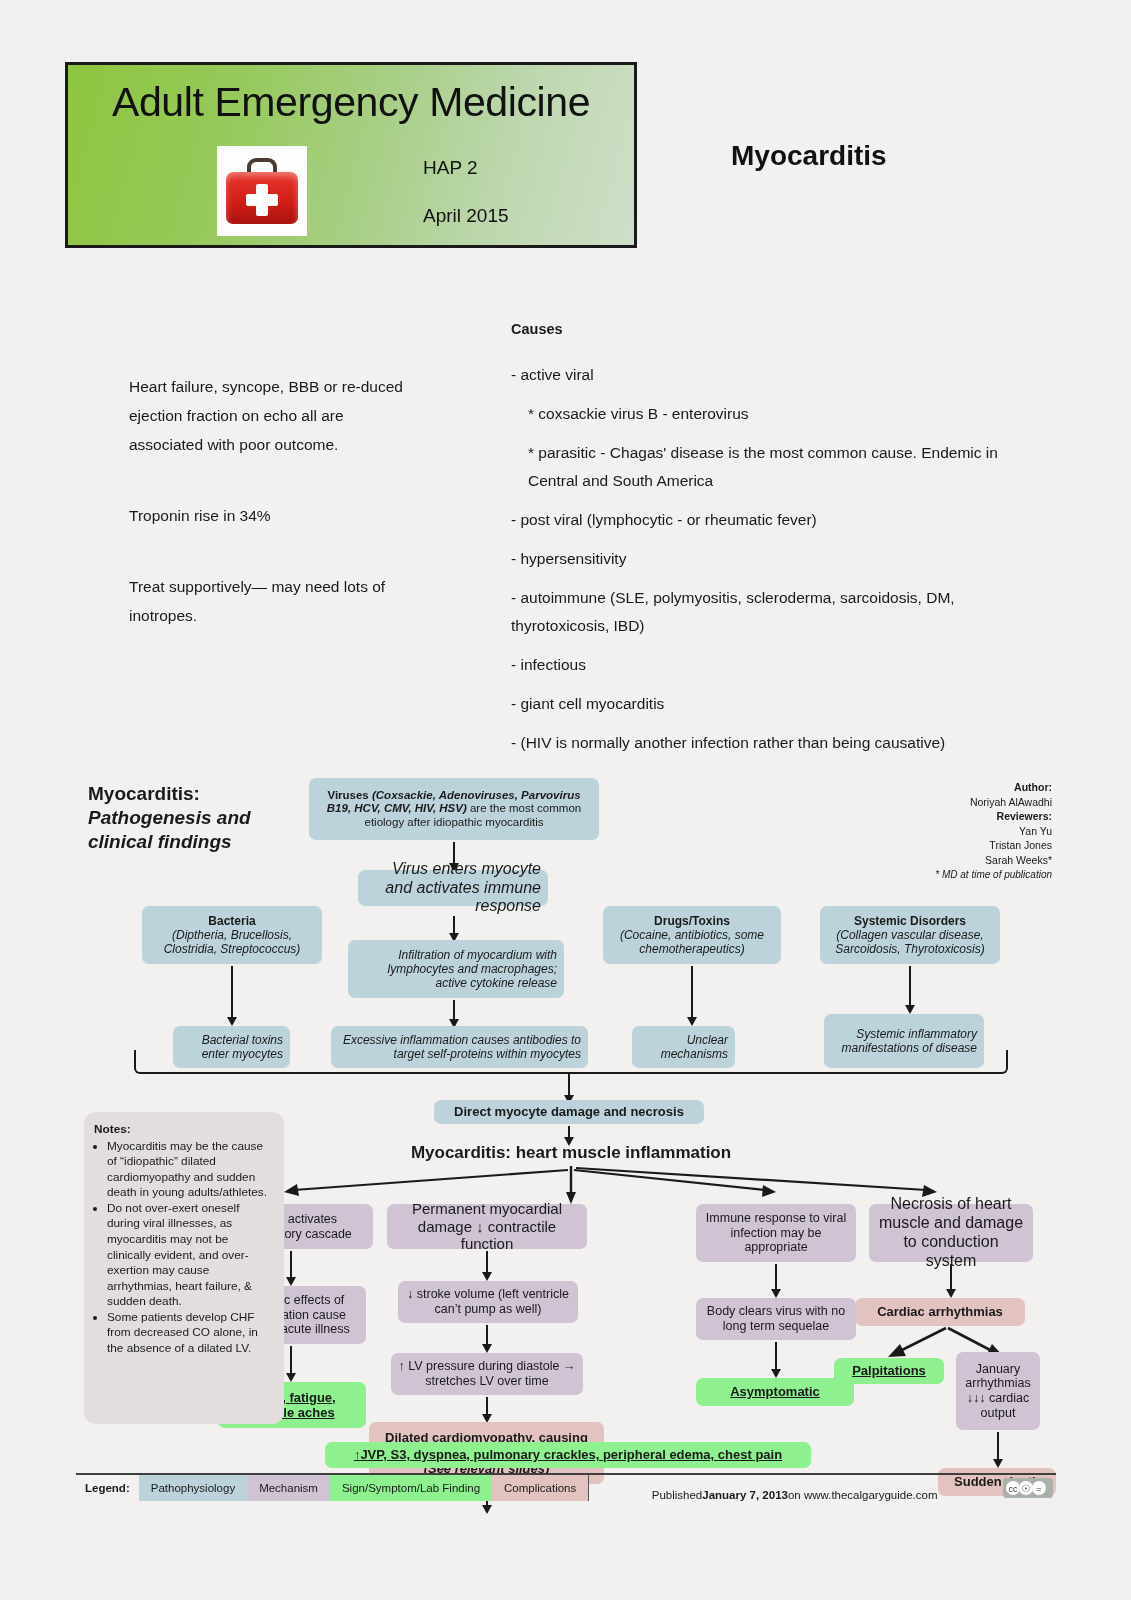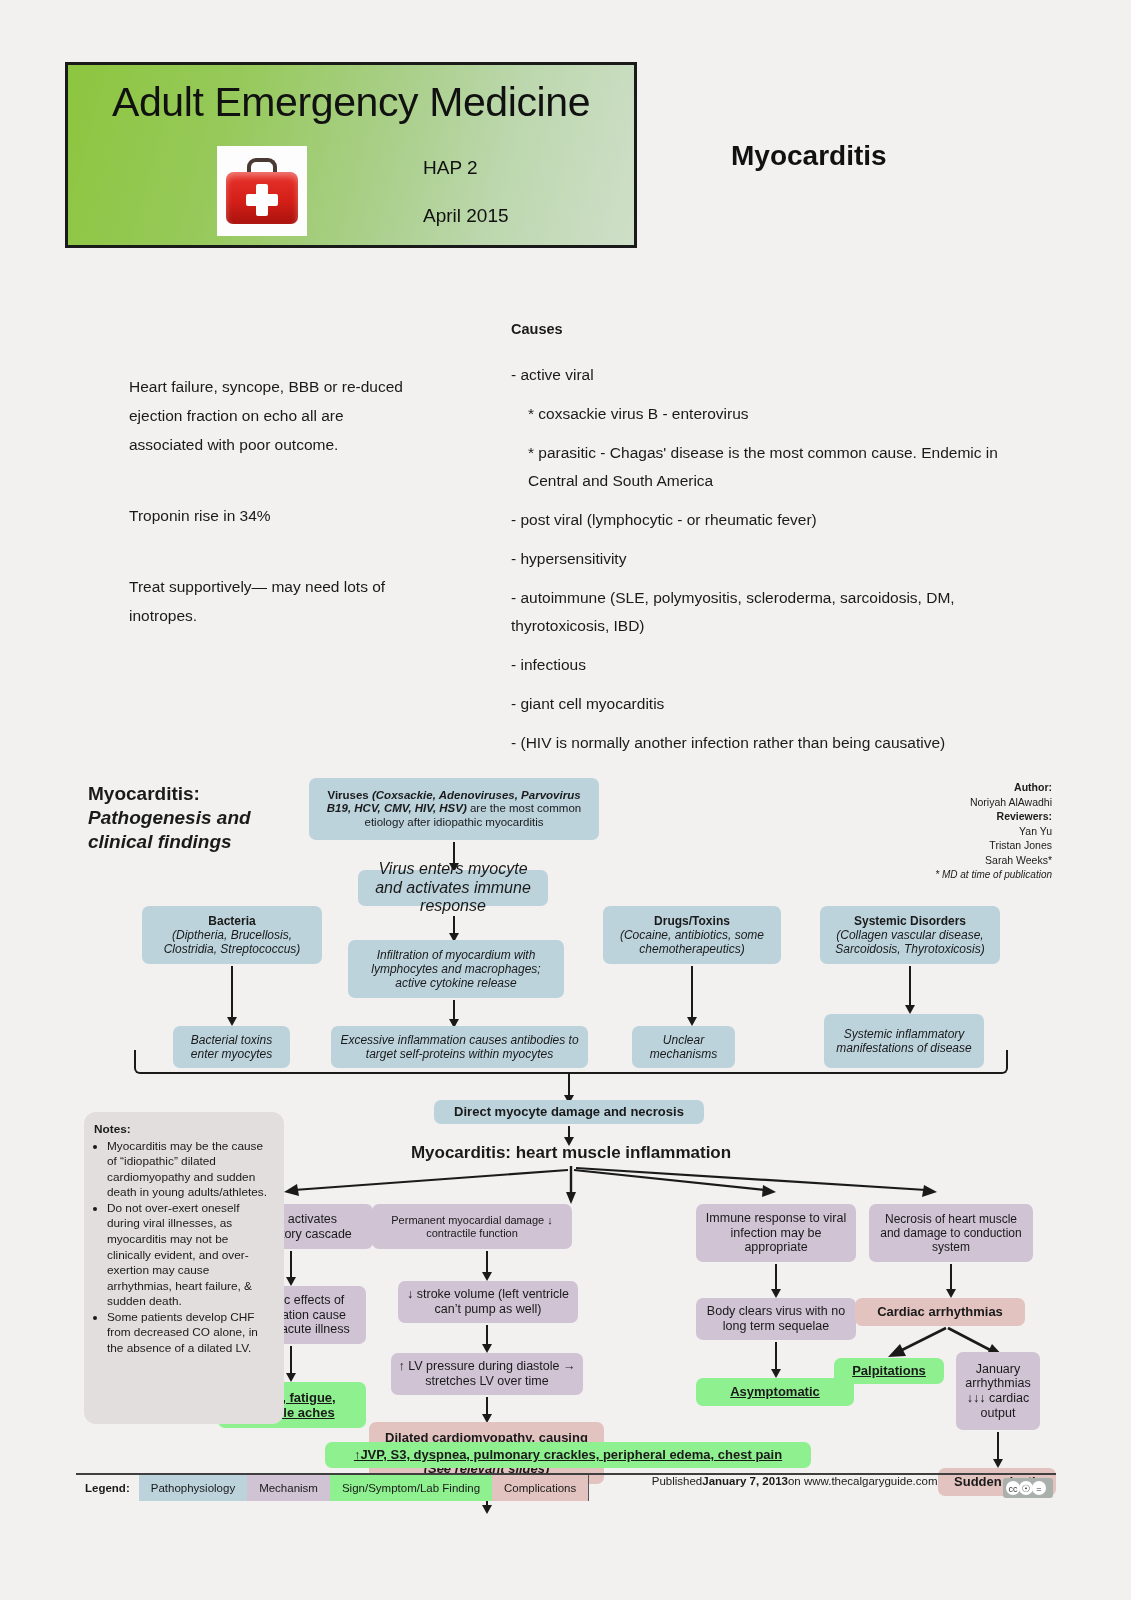--- a/index.html
+++ b/index.html
@@ -126,21 +126,21 @@
     justify-content: center;
     text-align: center;
     line-height: 1.18;
     padding: 4px 7px;
   }
   .blue  { background: #bcd3dc; }
   .purple{ background: #cfc3d4; }
   .green { background: #8ef08e; }
   .pink  { background: #e2c3bf; }
   .grey  { background: #e1dedd; }
-  .ital  { font-style: italic; }
+  .ital  { font-style: italic; text-align: right; }
   .bold  { font-weight: bold; }
   .und   { text-decoration: underline; }
 
   .flow-title {
     position: absolute;
     left: 12px; top: 22px;
     width: 215px;
     font-size: 19px;
     font-weight: bold;
     line-height: 1.25;
@@ -195,21 +195,21 @@
     display: flex; align-items: center;
     padding: 0 9px;
     font-weight: bold;
   }
   .legend-chip {
     display: flex; align-items: center; justify-content: center;
     padding: 0 12px;
     white-space: nowrap;
   }
   .legend-pub {
-    display: flex; align-items: flex-start;
+    display: flex; align-items: flex-end;
     padding: 0 0;
     border-left: 1.5px solid #555;
     flex: 1;
     justify-content: center;
   }
   .cc {
     width: 56px;
     display: flex; align-items: center; justify-content: center;
   }
   .cc svg { display: block; }
@@ -353,21 +353,21 @@
   </div>
   <div class="arrow" style="left:214px; top:491px; height:27px;"></div>
   <div class="fbox purple" style="left:142px; top:526px; width:148px; height:58px; font-size:12.5px;">
     <span>Systemic effects of inflammation cause signs of acute illness</span>
   </div>
   <div class="arrow" style="left:214px; top:586px; height:28px;"></div>
   <div class="fbox green bold und" style="left:142px; top:622px; width:148px; height:46px; font-size:13px;">
     <span>Fever, fatigue, muscle aches</span>
   </div>
 
-  <div class="fbox purple" style="left:296px; top:444px; width:200px; height:45px; font-size:11px;">
+  <div class="fbox purple" style="left:311px; top:444px; width:200px; height:45px; font-size:15px;">
     <span>Permanent myocardial damage ↓ contractile function</span>
   </div>
   <div class="arrow" style="left:410px; top:491px; height:22px;"></div>
   <div class="fbox purple" style="left:322px; top:521px; width:180px; height:42px; font-size:12.5px;">
     <span>↓ stroke volume  (left ventricle can’t pump as well)</span>
   </div>
   <div class="arrow" style="left:410px; top:565px; height:20px;"></div>
   <div class="fbox purple" style="left:315px; top:593px; width:192px; height:42px; font-size:12.5px;">
     <span>↑ LV pressure during diastole → stretches LV over time</span>
   </div>
@@ -386,21 +386,21 @@
   </div>
   <div class="arrow" style="left:699px; top:504px; height:26px;"></div>
   <div class="fbox purple" style="left:620px; top:538px; width:160px; height:42px; font-size:12.5px;">
     <span>Body clears virus with no long term sequelae</span>
   </div>
   <div class="arrow" style="left:699px; top:582px; height:28px;"></div>
   <div class="fbox green bold und" style="left:620px; top:618px; width:158px; height:28px; font-size:13px;">
     <span>Asymptomatic</span>
   </div>
 
-  <div class="fbox purple" style="left:793px; top:444px; width:164px; height:58px; font-size:12px;">
+  <div class="fbox purple" style="left:793px; top:444px; width:164px; height:58px; font-size:16px;">
     <span>Necrosis of heart muscle and damage to conduction system</span>
   </div>
   <div class="arrow" style="left:874px; top:504px; height:26px;"></div>
   <div class="fbox pink bold" style="left:779px; top:538px; width:170px; height:28px; font-size:13px;">
     <span>Cardiac arrhythmias</span>
   </div>
 
   <svg class="diag" style="left:760px; top:566px; width:220px; height:40px;" viewBox="0 0 220 40">
     <line x1="110" y1="2" x2="62" y2="26" stroke="#1a1a1a" stroke-width="2.6"></line>
     <polygon points="52,31 64,18 70,30" fill="#1a1a1a"></polygon>

